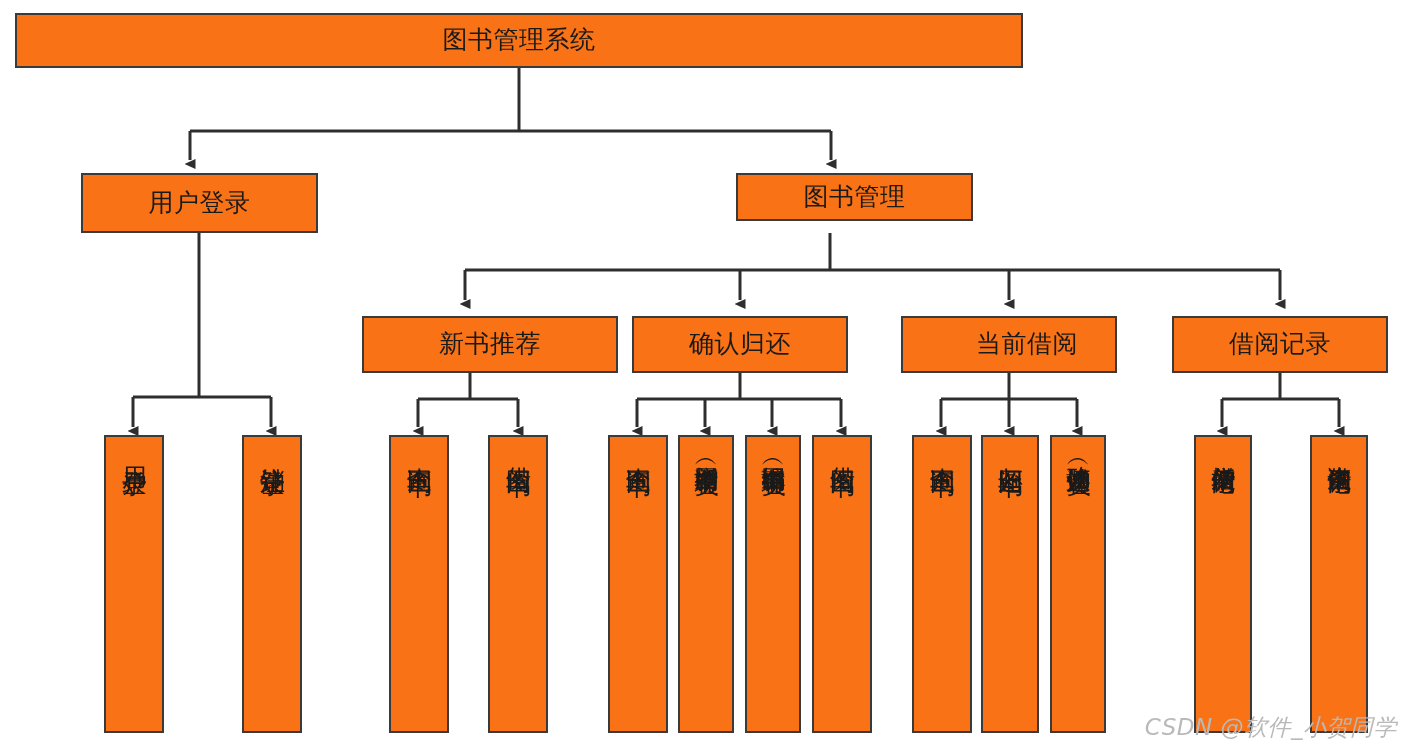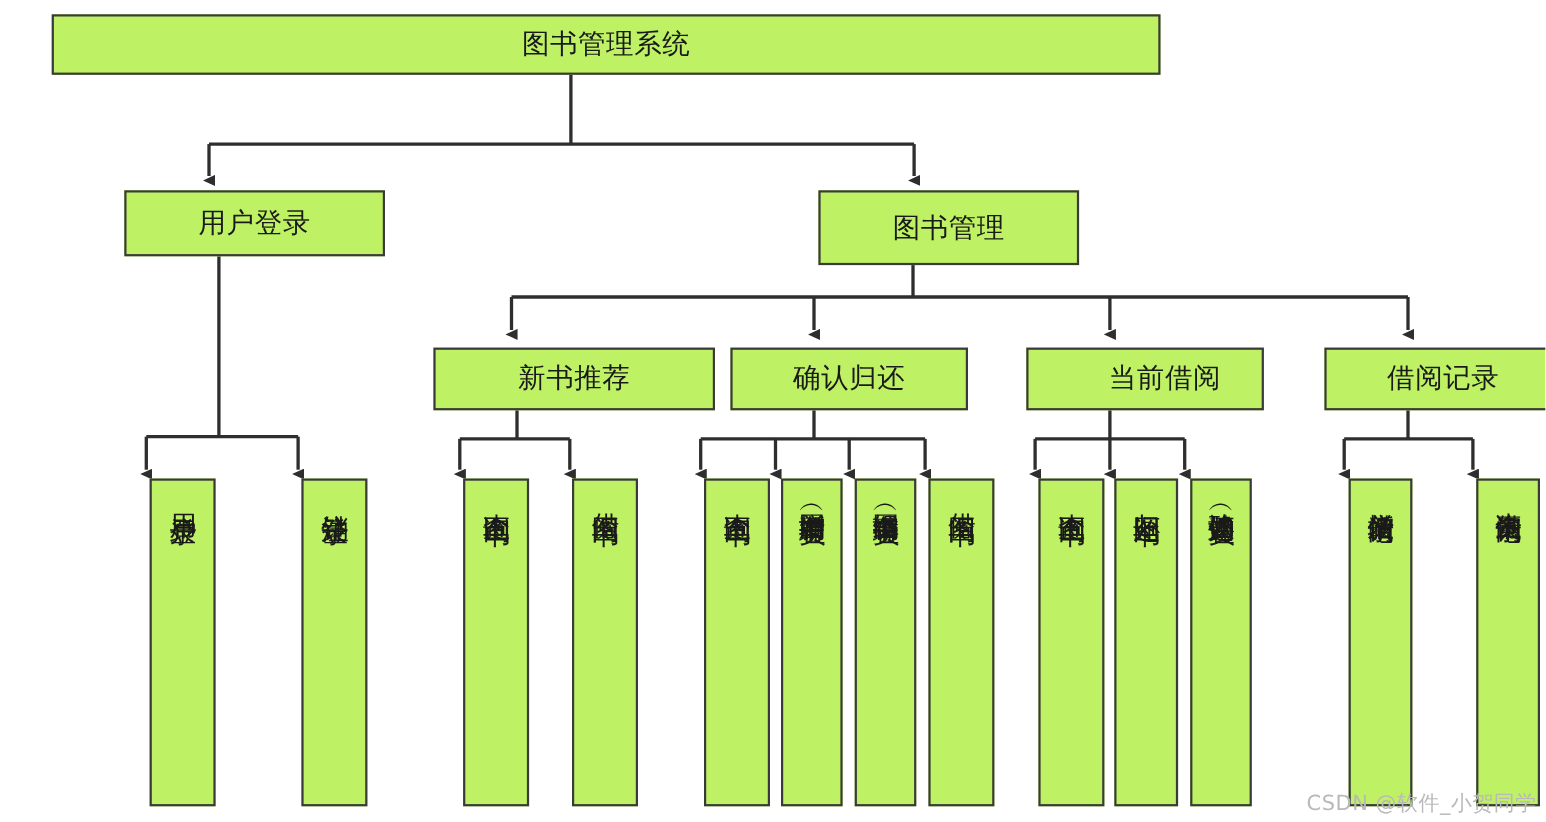--- a/index.html
+++ b/index.html
@@ -21,27 +21,26 @@
     position: absolute;
     left: 0;
     top: 0;
     width: 1405px;
     height: 747px;
     pointer-events: none;
   }
   .node {
     position: absolute;
     box-sizing: border-box;
-    background: #bef264;
+    background: #f97316;
     border: 2.5px solid #3a3a3a;
     display: flex;
     align-items: center;
     justify-content: center;
     color: #1a1a1a;
-    margin-left: 32px;
   }
   .node .label {
     text-align: center;
     line-height: 1.15;
     white-space: nowrap;
   }
   .node.horiz .label {
     font-size: 25px;
     letter-spacing: 0.5px;
   }
@@ -63,24 +62,25 @@
     white-space: nowrap;
   }
   .node.vert.tall .label {
     font-size: 24px;
     letter-spacing: 1px;
   }
   .watermark {
     position: absolute;
     right: 8px;
     bottom: 4px;
-    font-size: 19px;
+    font-size: 23px;
     color: #b9b9b9;
     letter-spacing: 0.5px;
     white-space: nowrap;
+    font-style: italic;
   }
 </style>
 </head>
 <body>
 
 <div id="canvas">
 
   <svg class="wires" viewBox="0 0 1405 747">
     <defs>
       <marker id="arrow" markerWidth="10" markerHeight="11" refX="1" refY="5.5" orient="auto" markerUnits="userSpaceOnUse">
@@ -131,21 +131,21 @@
     </g>
   </svg>
 
   <div class="node root" style="left:15px; top:13px; width:1008px; height:55px;">
     <span class="label">图书管理系统</span>
   </div>
 
   <div class="node horiz" style="left:81px; top:173px; width:237px; height:60px;">
     <span class="label">用户登录</span>
   </div>
-  <div class="node horiz" style="left:712px; top:173px; width:237px; height:68px;">
+  <div class="node horiz" style="left:736px; top:173px; width:237px; height:48px;">
     <span class="label">图书管理</span>
   </div>
 
   <div class="node horiz" style="left:362px; top:316px; width:256px; height:57px;">
     <span class="label">新书推荐</span>
   </div>
   <div class="node horiz" style="left:632px; top:316px; width:216px; height:57px;">
     <span class="label">确认归还</span>
   </div>
   <div class="node horiz" style="left:901px; top:316px; width:216px; height:57px;padding-left:36px;">

